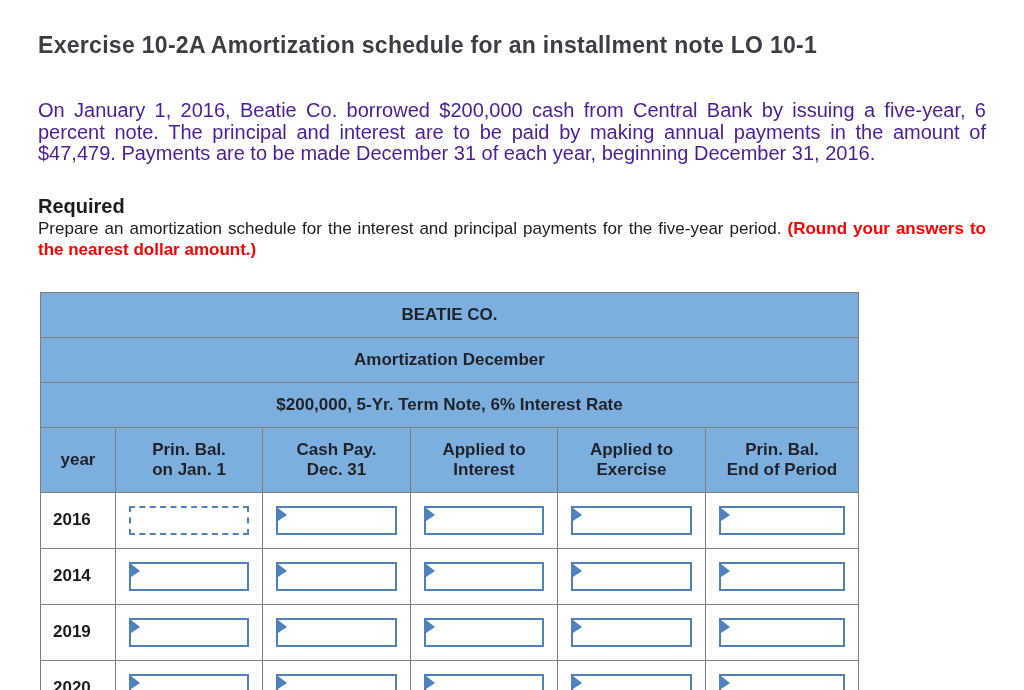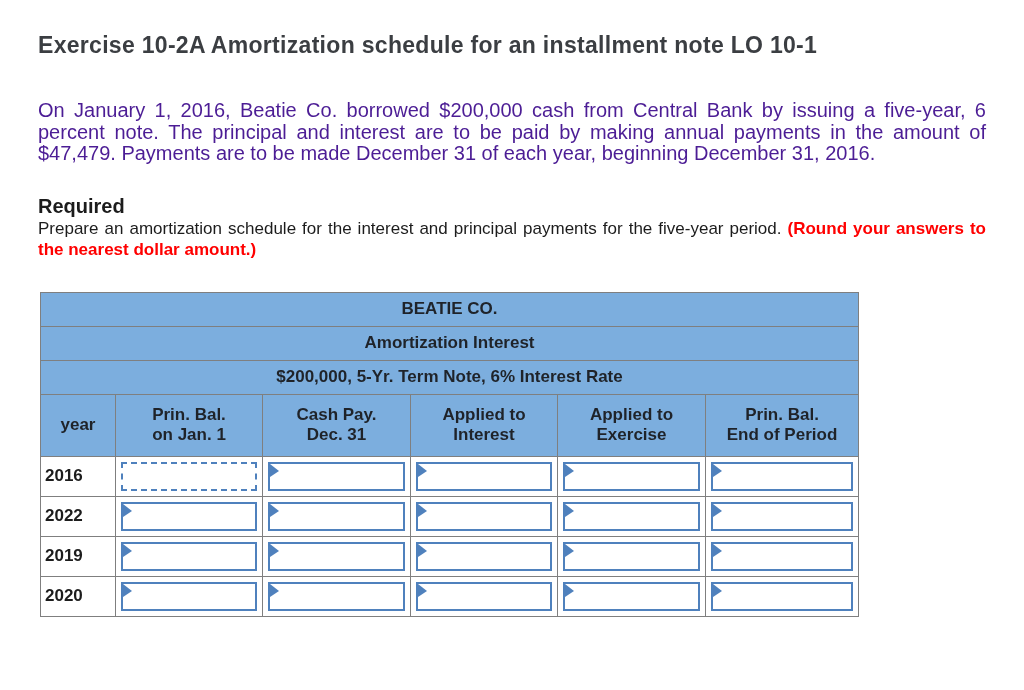--- a/index.html
+++ b/index.html
@@ -47,21 +47,21 @@
 
   
   .amort-wrap { margin: 31px 0 0 2px; }
   table.amort {
     border-collapse: collapse;
     table-layout: fixed;
     width: 818px;
   }
   .amort th, .amort td {
     border: 1px solid #7f7f7f;
-    padding: 4px;
+    padding: 12px;
     box-sizing: border-box;
   }
   .amort .hdr {
     background: #7caede;
     color: #1f2329;
     font-size: 17px;
     font-weight: bold;
     text-align: center;
   }
   .amort .title-row { height: 34px; }
@@ -121,21 +121,21 @@
         <col style="width:147px">
         <col style="width:148px">
         <col style="width:153px">
       </colgroup>
 
       <tbody>
           <tr class="title-row">
         <th class="hdr" colspan="6">BEATIE CO.</th>
       </tr>
       <tr class="title-row">
-        <th class="hdr" colspan="6">Amortization Interest</th>
+        <th class="hdr" colspan="6">Amortization December</th>
       </tr>
       <tr class="title-row">
         <th class="hdr" colspan="6">$200,000, 5-Yr. Term Note, 6% Interest Rate</th>
       </tr>
 
       <tr class="colhead-row">
         <th class="hdr">year</th>
         <th class="hdr"><span>Prin. Bal.</span><br><span>on Jan. 1</span></th>
         <th class="hdr"><span>Cash Pay.</span><br><span>Dec. 31</span></th>
         <th class="hdr"><span>Applied to</span><br><span>Interest</span></th>
@@ -165,21 +165,21 @@
             </td>
         <td class="data-cell">
               <div class="cellbox">
                 <span class="pennant"></span>
               </div>
             </td>
       </tr>
 
 
       <tr class="data-row">
-        <td class="year-cell">2022</td>
+        <td class="year-cell">2014</td>
         <td class="data-cell">
               <div class="cellbox">
                 <span class="pennant"></span>
               </div>
             </td>
         <td class="data-cell">
               <div class="cellbox">
                 <span class="pennant"></span>
               </div>
             </td>

